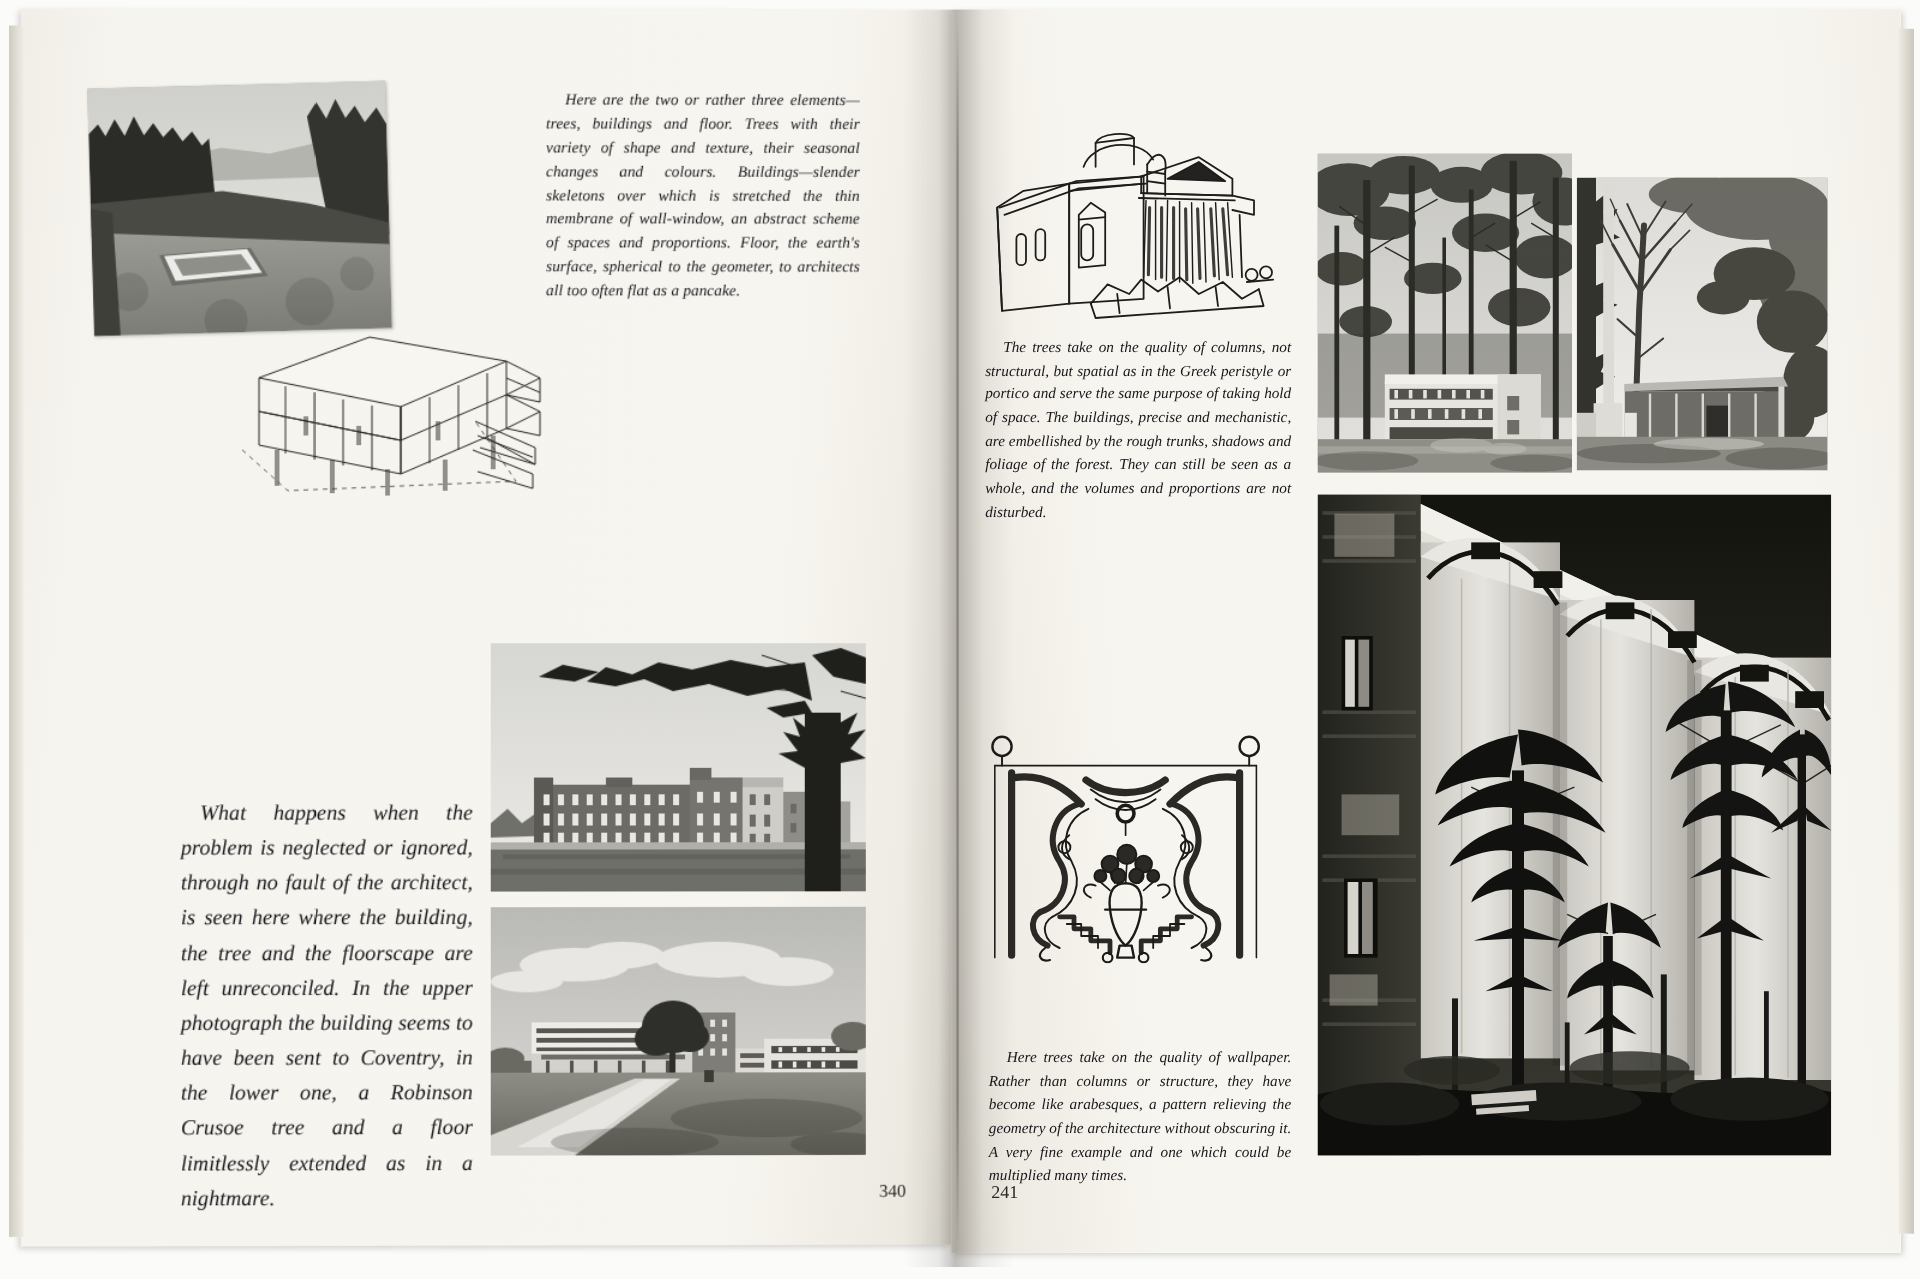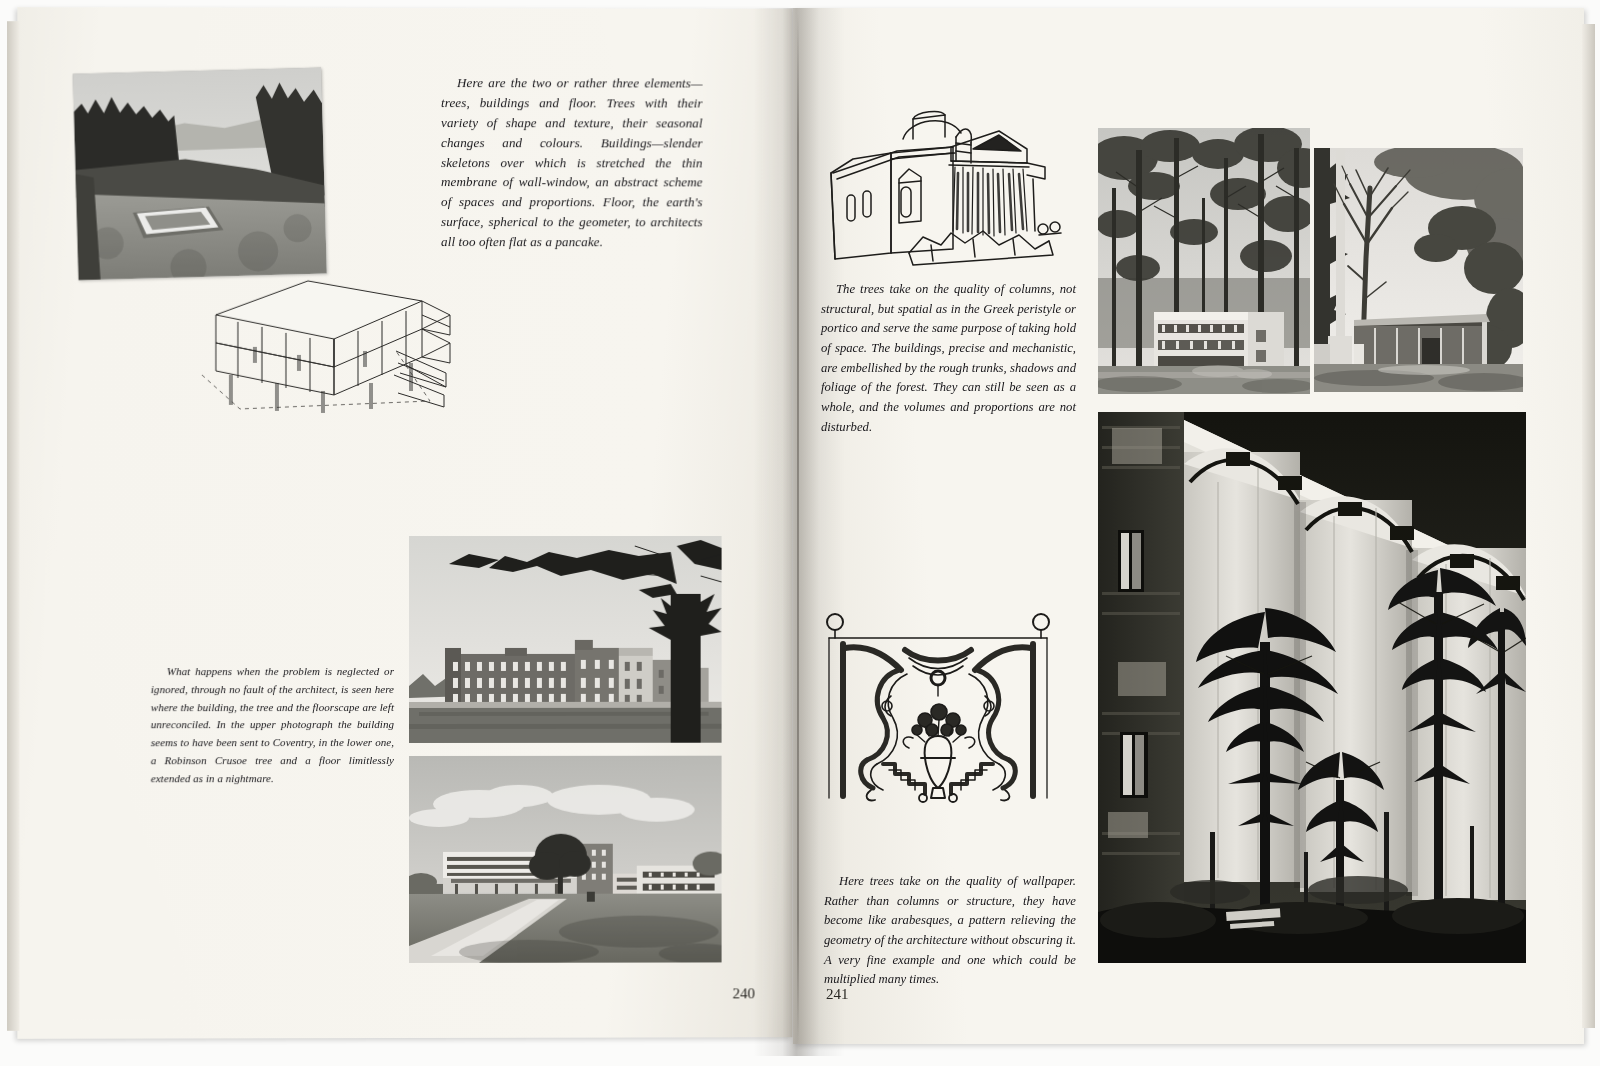--- a/index.html
+++ b/index.html
@@ -33,25 +33,25 @@
      pointer-events:none;}
   .gutter-line{position:absolute;left:779px;top:6px;width:2px;height:1030px;
      background:linear-gradient(180deg,rgba(90,85,78,.0),rgba(80,75,68,.45) 12%,rgba(80,75,68,.45) 88%,rgba(90,85,78,0));}
 
   
   .ital{font-family:"Liberation Serif",serif;font-style:italic;
         text-align:justify;color:#17161a;line-height:1.52;}
   .roman{font-family:"Liberation Sans",sans-serif;text-align:justify;color:#15141a;}
 
   
-  .cap-topleft{position:absolute;left:423px;top:65px;width:262px;font-size:13.1px;text-indent:16px;letter-spacing:.1px;}
+  .cap-topleft{position:absolute;left:437px;top:65px;width:262px;font-size:13.1px;text-indent:16px;letter-spacing:.1px;}
 
   .body-left{position:absolute;left:64px;top:420px;width:522px;font-size:17.2px;line-height:1.57;text-indent:3px;letter-spacing:.05px;}
 
-  .cap-midleft{position:absolute;left:133px;top:655px;width:243px;font-size:11px;text-indent:16px;letter-spacing:.05px;line-height:1.62;}
+  .cap-midleft{position:absolute;left:133px;top:655px;width:243px;font-size:18px;text-indent:16px;letter-spacing:.05px;line-height:1.62;}
 
   .folio{position:absolute;font-family:"Liberation Serif",serif;font-size:15px;color:#2a2824;}
   .folio-l{left:715px;top:978px;}
   .folio-r{left:808px;top:978px;}
 
   .cap-rtop{position:absolute;left:803px;top:272px;width:255px;font-size:12.7px;text-indent:15px;line-height:1.55;}
   .cap-rbot{position:absolute;left:806px;top:864px;width:252px;font-size:12.7px;text-indent:15px;line-height:1.55;}
 
   
   .ph{position:absolute;overflow:hidden;background:#b9b9b6;}
@@ -393,21 +393,21 @@
 
           <g opacity=".25" fill="#2f2f2a">
             <ellipse cx="230" cy="176" rx="80" ry="16"></ellipse>
             <ellipse cx="120" cy="196" rx="70" ry="12"></ellipse>
             <ellipse cx="290" cy="198" rx="40" ry="10"></ellipse>
           </g>
           <rect x="178" y="136" width="8" height="10" fill="#3b3b36"></rect>
         </svg>
       </div>
 
-      <div class="folio folio-l">240</div>
+      <div class="folio folio-l">340</div>
     </div>
 
     <div class="page page-right">
       <div class="edge-right"></div>
 
       <div class="sketchbox" style="left:20px;top:95px;width:250px;height:165px;">
         <svg width="250" height="165" viewBox="0 0 250 165">
           <g fill="none" stroke="#1e1d1b" stroke-width="1.5" stroke-linecap="round" stroke-linejoin="round">
 
             <path d="M90 36 C96 16 136 10 148 30"></path>

